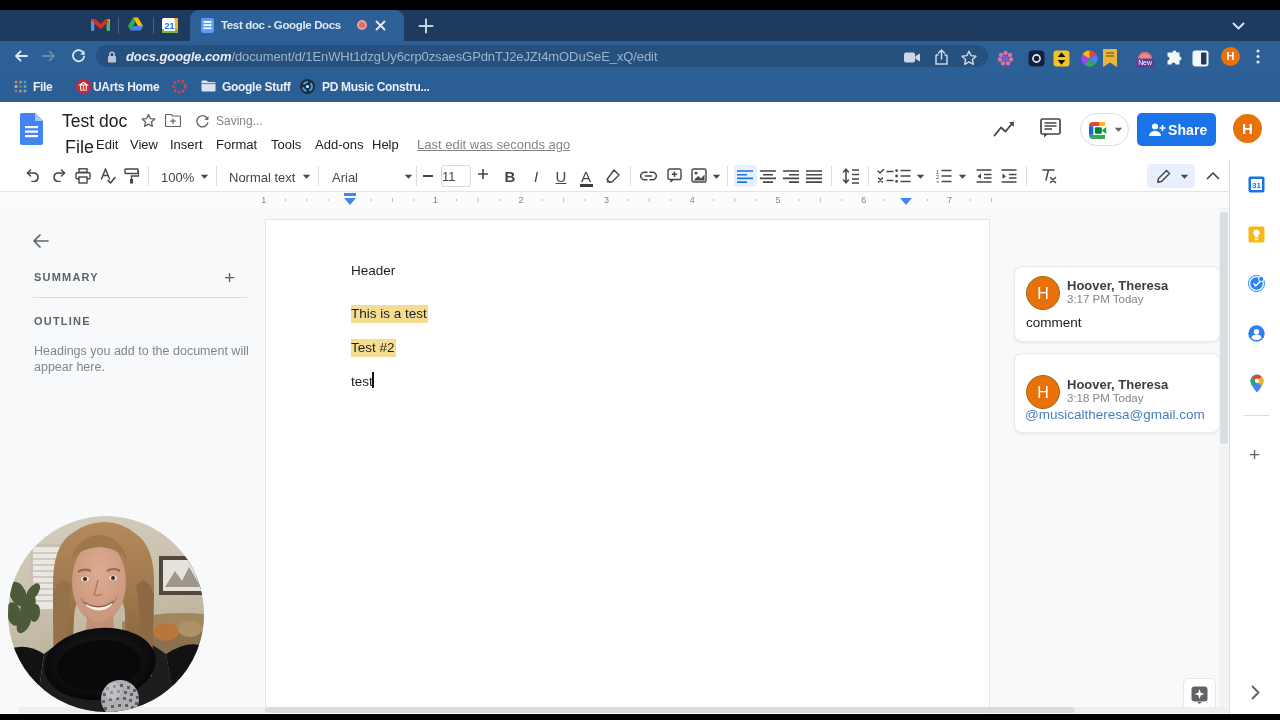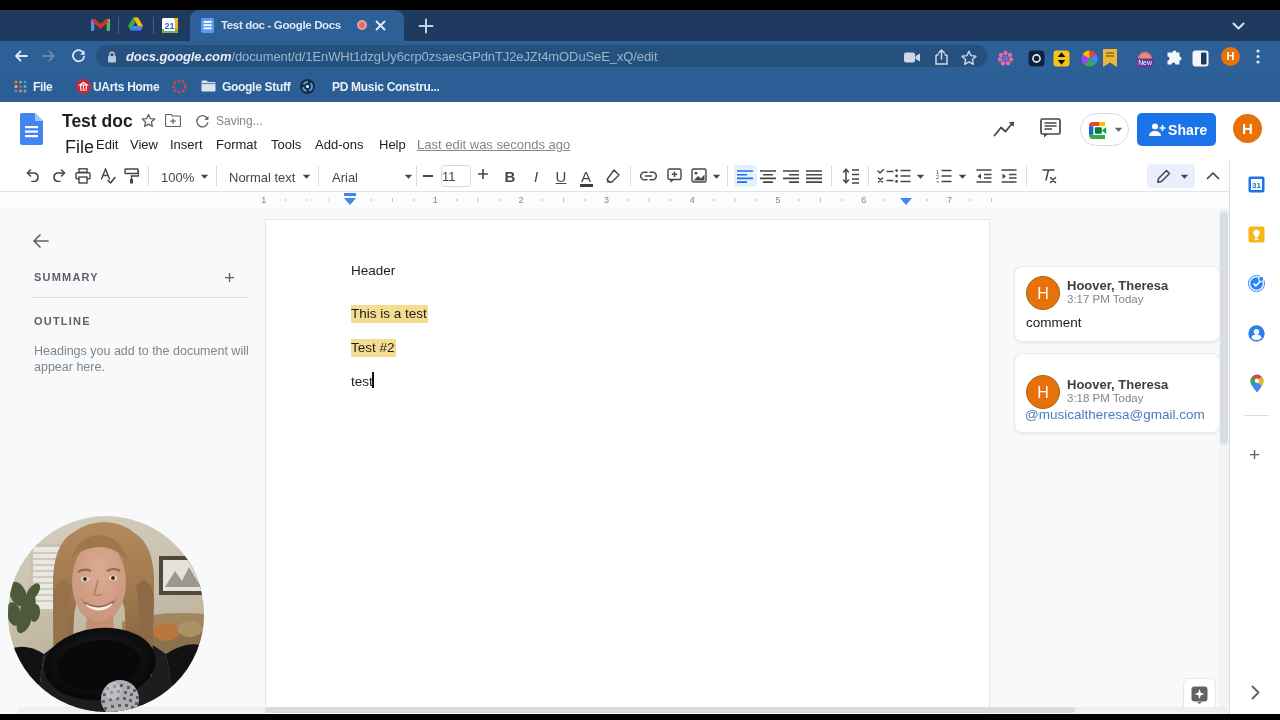--- a/index.html
+++ b/index.html
@@ -222,33 +222,33 @@
     </svg>
 </div>
 <div class="abs" style="left:222px;top:80px;font-size:12px;color:#e9eff6;font-weight:bold;letter-spacing:-0.3px;">Google Stuff</div>
 <div class="abs" style="left:300px;top:79px;">
 <svg width="15" height="15" viewBox="0 0 15 15">
       <circle cx="7.5" cy="7.5" r="7.5" fill="#1b2b40"></circle>
       <circle cx="7.5" cy="7.5" r="4.5" fill="none" stroke="#4aa3e8" stroke-width="1.8" stroke-dasharray="5 3"></circle>
       <circle cx="7.5" cy="7.5" r="1.6" fill="#e8f0f8"></circle>
     </svg>
 </div>
-<div class="abs" style="left:332px;top:80px;font-size:12px;color:#e9eff6;font-weight:bold;letter-spacing:-0.3px;">PD Music Constru...</div>
+<div class="abs" style="left:322px;top:80px;font-size:12px;color:#e9eff6;font-weight:bold;letter-spacing:-0.3px;">PD Music Constru...</div>
 
 <div class="abs" style="left:0;top:102px;width:1280px;height:58px;background:#fff;"></div>
 <div class="abs" style="left:20px;top:113px;">
 <svg width="23" height="32" viewBox="0 0 23 32">
   <path d="M2 0 H15 L23 8 V30 A2 2 0 0 1 21 32 H2 A2 2 0 0 1 0 30 V2 A2 2 0 0 1 2 0 Z" fill="#4384f3"></path>
   <path d="M15 0 L23 8 H15 Z" fill="#a6c5fa"></path>
   <rect x="5" y="13" width="13" height="2.2" fill="#fff"></rect>
   <rect x="5" y="17.5" width="13" height="2.2" fill="#fff"></rect>
   <rect x="5" y="22" width="13" height="2.2" fill="#fff"></rect>
 </svg>
 </div>
-<div class="abs" style="left:62px;top:111px;font-size:17.5px;color:#202124;font-weight:bold;">Test doc</div>
+<div class="abs" style="left:62px;top:111px;font-size:17.5px;color:#202124;">Test doc</div>
 <div class="abs" style="left:141px;top:113px;">
 <svg width="15" height="15" viewBox="0 0 15 15">
       <path d="M7.5 1.5 L9.3 5.6 L13.8 6 L10.4 9 L11.4 13.4 L7.5 11.1 L3.6 13.4 L4.6 9 L1.2 6 L5.7 5.6 Z" fill="none" stroke="#5f6368" stroke-width="1.3" stroke-linejoin="round"></path>
     </svg>
 </div>
 <div class="abs" style="left:165px;top:114px;">
 <svg width="16" height="13" viewBox="0 0 16 13">
       <path d="M0.5 1.5 A1 1 0 0 1 1.5 0.5 H6 L7.5 2 H14.5 A1 1 0 0 1 15.5 3 V11.5 A1 1 0 0 1 14.5 12.5 H1.5 A1 1 0 0 1 0.5 11.5 Z" fill="none" stroke="#5f6368" stroke-width="1.2"></path>
       <path d="M8 4.5 V10 M5.2 7.2 H10.8" stroke="#5f6368" stroke-width="1.2"></path>
     </svg>
@@ -261,21 +261,21 @@
 </div>
 <div class="abs" style="left:216px;top:114px;font-size:12px;color:#80868b;">Saving...</div>
 
 <div class="abs" style="top:137px;left:65px;font-size:18px;color:#202124;">File</div>
 <div class="abs" style="top:137px;left:96px;font-size:13px;color:#202124;">Edit</div>
 <div class="abs" style="top:137px;left:130px;font-size:13px;color:#202124;">View</div>
 <div class="abs" style="top:137px;left:170px;font-size:13px;color:#202124;">Insert</div>
 <div class="abs" style="top:137px;left:216px;font-size:13px;color:#202124;">Format</div>
 <div class="abs" style="top:137px;left:271px;font-size:13px;color:#202124;">Tools</div>
 <div class="abs" style="top:137px;left:315px;font-size:13px;color:#202124;">Add-ons</div>
-<div class="abs" style="top:137px;left:372px;font-size:13px;color:#202124;margin-left:7px;">Help</div>
+<div class="abs" style="top:137px;left:372px;font-size:13px;color:#202124;">Help</div>
 <div class="abs" style="left:417px;top:137px;font-size:13px;color:#80868b;text-decoration:underline;">Last edit was seconds ago</div>
 
 <div class="abs" style="left:993px;top:120px;">
 <svg width="23" height="17" viewBox="0 0 23 17">
       <path d="M1.5 15.5 L8 7.5 L12.5 11.5 L20 2.5" stroke="#444746" stroke-width="1.8" fill="none" stroke-linecap="round" stroke-linejoin="round"></path>
       <path d="M15.8 2 H20.8 V7 Z" fill="#444746"></path>
     </svg>
 </div>
 <div class="abs" style="left:1040px;top:118px;">
 <svg width="21" height="20" viewBox="0 0 21 20">

